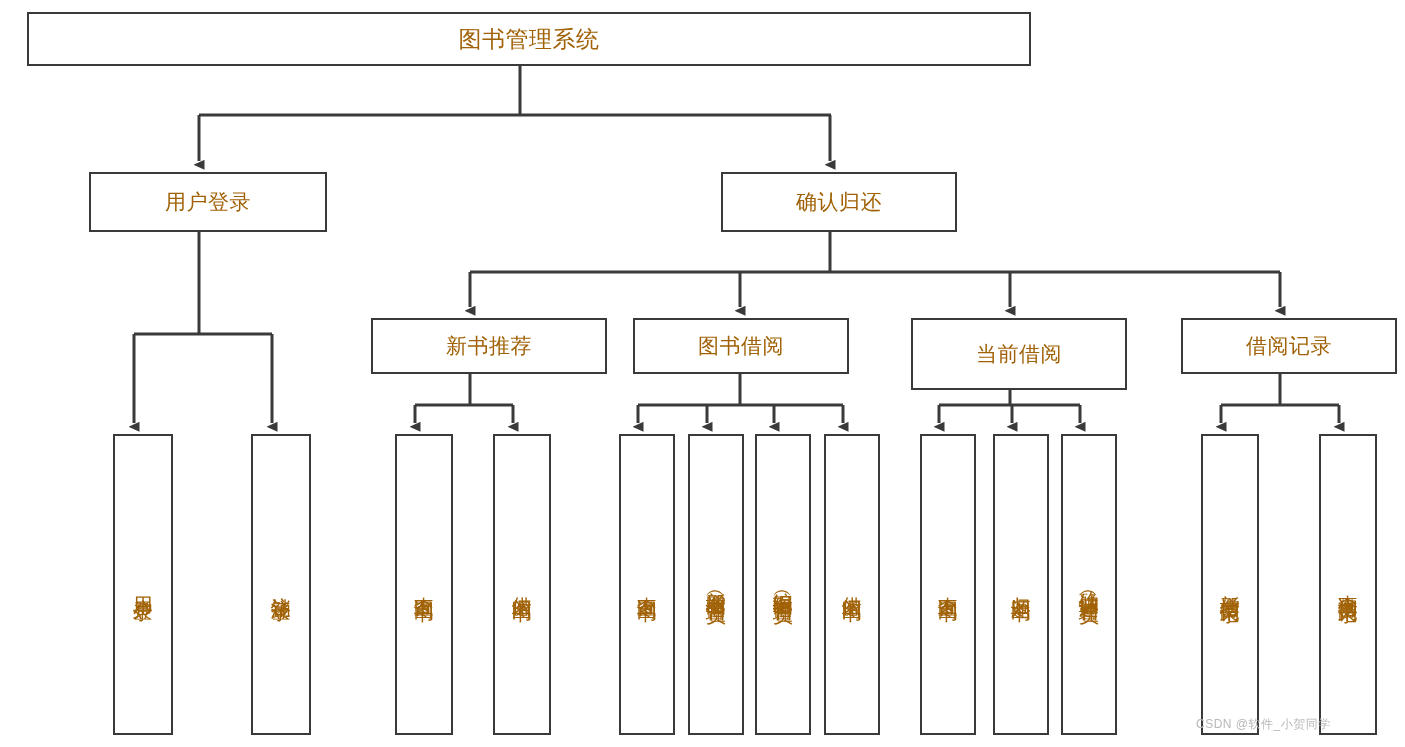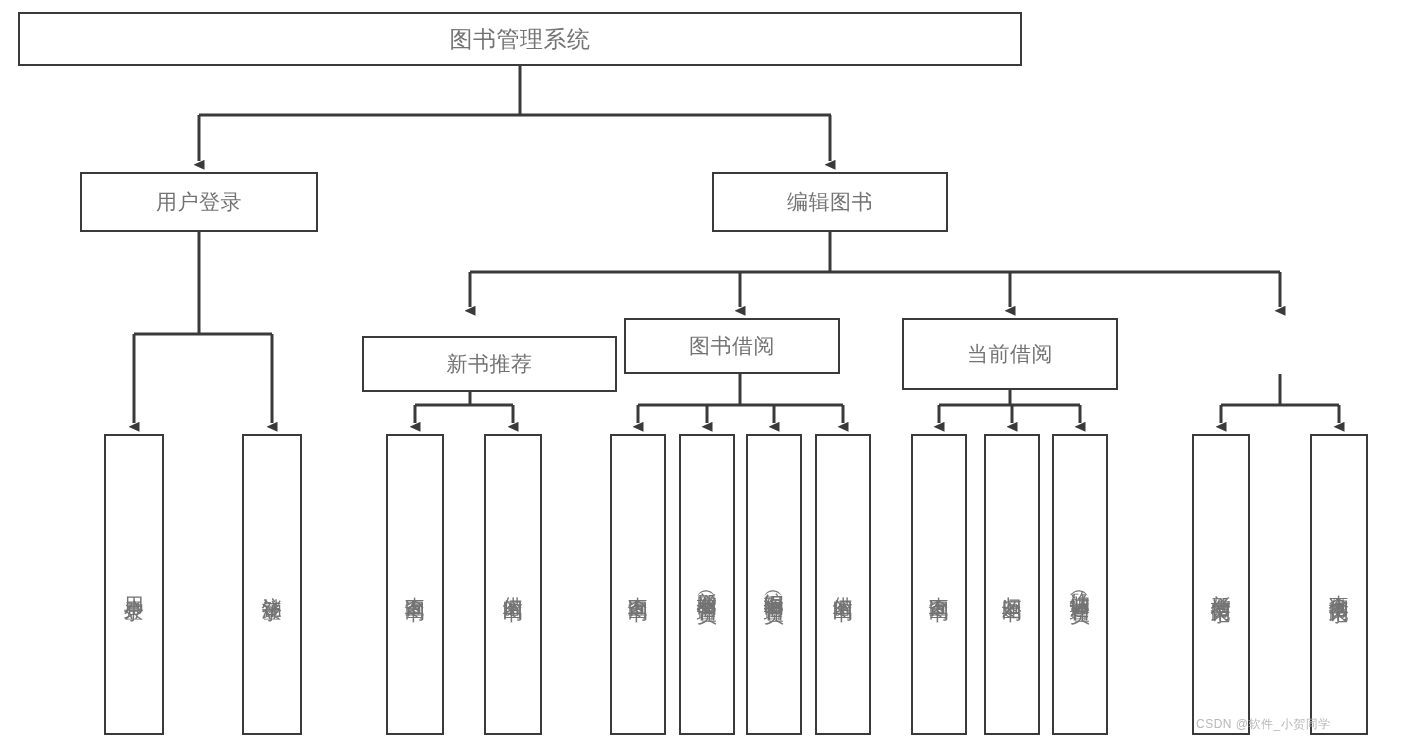--- a/index.html
+++ b/index.html
@@ -26,21 +26,22 @@
     pointer-events: none;
   }
   .node {
     position: absolute;
     box-sizing: border-box;
     border: 2px solid #3a3a3a;
     background: #ffffff;
     display: flex;
     align-items: center;
     justify-content: center;
-    color: #737373;
+    color: #a16207;
+    margin-left: 9px;
   }
   .node-h {
     font-size: 21px;
     line-height: 1.25;
     letter-spacing: 0.5px;
     white-space: nowrap;
   }
   .node-v {
     font-size: 20px;
     line-height: 1.32;
@@ -121,31 +122,34 @@
   </svg>
 
   <div class="node node-h root" style="left:18px; top:12px; width:1004px; height:54px;">
     <span>图书管理系统</span>
   </div>
 
   <div class="node node-h" style="left:80px; top:172px; width:238px; height:60px;">
     <span>用户登录</span>
   </div>
   <div class="node node-h" style="left:712px; top:172px; width:236px; height:60px;">
-    <span>编辑图书</span>
+    <span>确认归还</span>
   </div>
 
-  <div class="node node-h" style="left:362px; top:336px; width:255px; height:56px;">
+  <div class="node node-h" style="left:362px; top:318px; width:236px; height:56px;">
     <span>新书推荐</span>
   </div>
   <div class="node node-h" style="left:624px; top:318px; width:216px; height:56px;">
     <span>图书借阅</span>
   </div>
   <div class="node node-h" style="left:902px; top:318px; width:216px; height:72px;">
     <span>当前借阅</span>
+  </div>
+  <div class="node node-h" style="left:1172px; top:318px; width:216px; height:56px;">
+    <span>借阅记录</span>
   </div>
 
   <div class="node node-v" style="left:104px; top:434px; width:60px; height:301px;">
     <span>用户登录</span>
   </div>
   <div class="node node-v" style="left:242px; top:434px; width:60px; height:301px;">
     <span>注销登录</span>
   </div>
 
   <div class="node node-v" style="left:386px; top:434px; width:58px; height:301px;">

